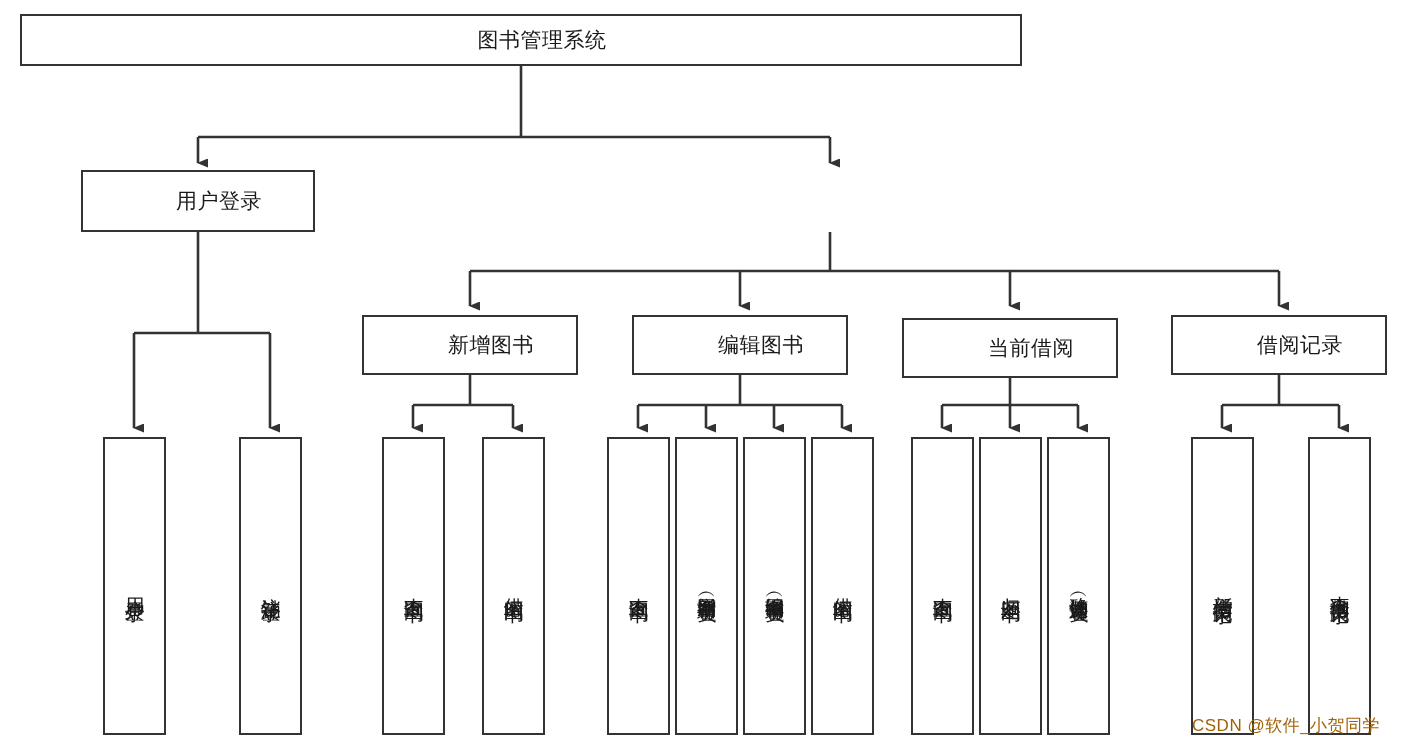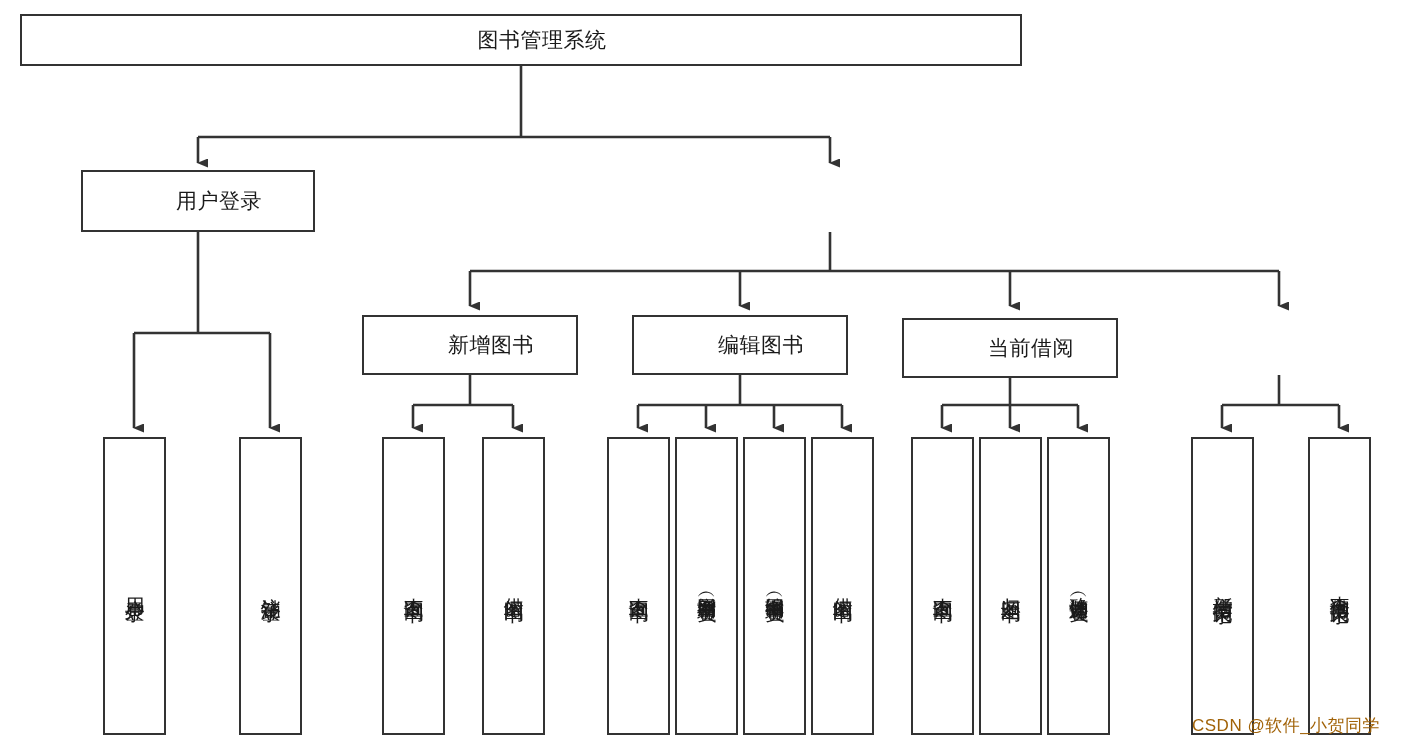--- a/index.html
+++ b/index.html
@@ -120,20 +120,21 @@
     </g>
   </svg>
 
   <div class="node horizontal" style="left:20px; top:14px; width:1002px; height:52px;">图书管理系统</div>
 
   <div class="node horizontal" style="left:81px; top:170px; width:234px; height:62px;">用户登录</div>
 
   <div class="node horizontal" style="left:362px; top:315px; width:216px; height:60px;">新增图书</div>
   <div class="node horizontal" style="left:632px; top:315px; width:216px; height:60px;">编辑图书</div>
   <div class="node horizontal" style="left:902px; top:302px; width:216px; height:60px;margin-top:16px;">当前借阅</div>
+  <div class="node horizontal" style="left:1171px; top:315px; width:216px; height:60px;">借阅记录</div>
 
   <div class="node vertical" style="left:103px; top:437px; width:63px; height:298px;">用户登录</div>
   <div class="node vertical" style="left:239px; top:437px; width:63px; height:298px;">注销登录</div>
 
   <div class="node vertical" style="left:382px; top:437px; width:63px; height:298px;">查询图书</div>
   <div class="node vertical" style="left:482px; top:437px; width:63px; height:298px;">借阅图书</div>
 
   <div class="node vertical" style="left:607px; top:437px; width:63px; height:298px;">查询图书</div>
   <div class="node vertical tall-text" style="left:675px; top:437px; width:63px; height:298px;">新增图书（管理员）</div>
   <div class="node vertical tall-text" style="left:743px; top:437px; width:63px; height:298px;">编辑图书（管理员）</div>

